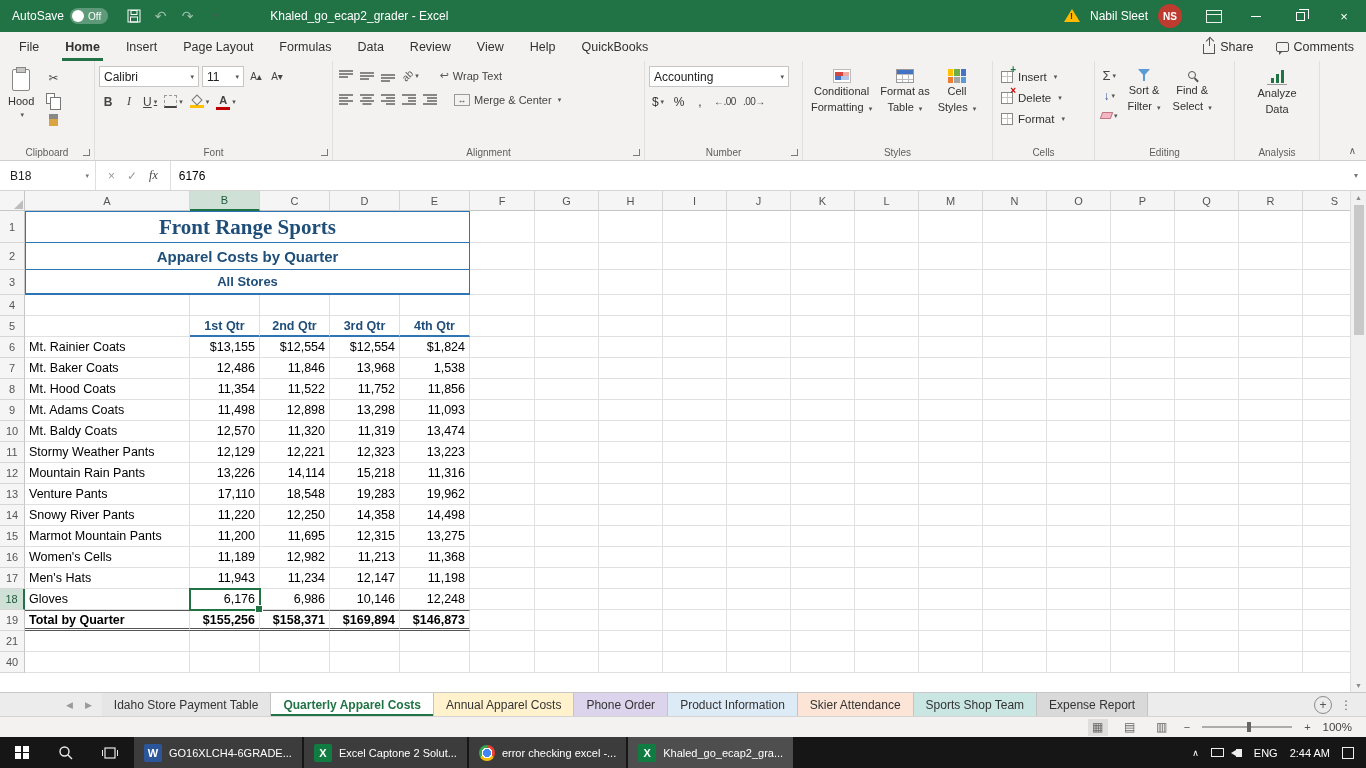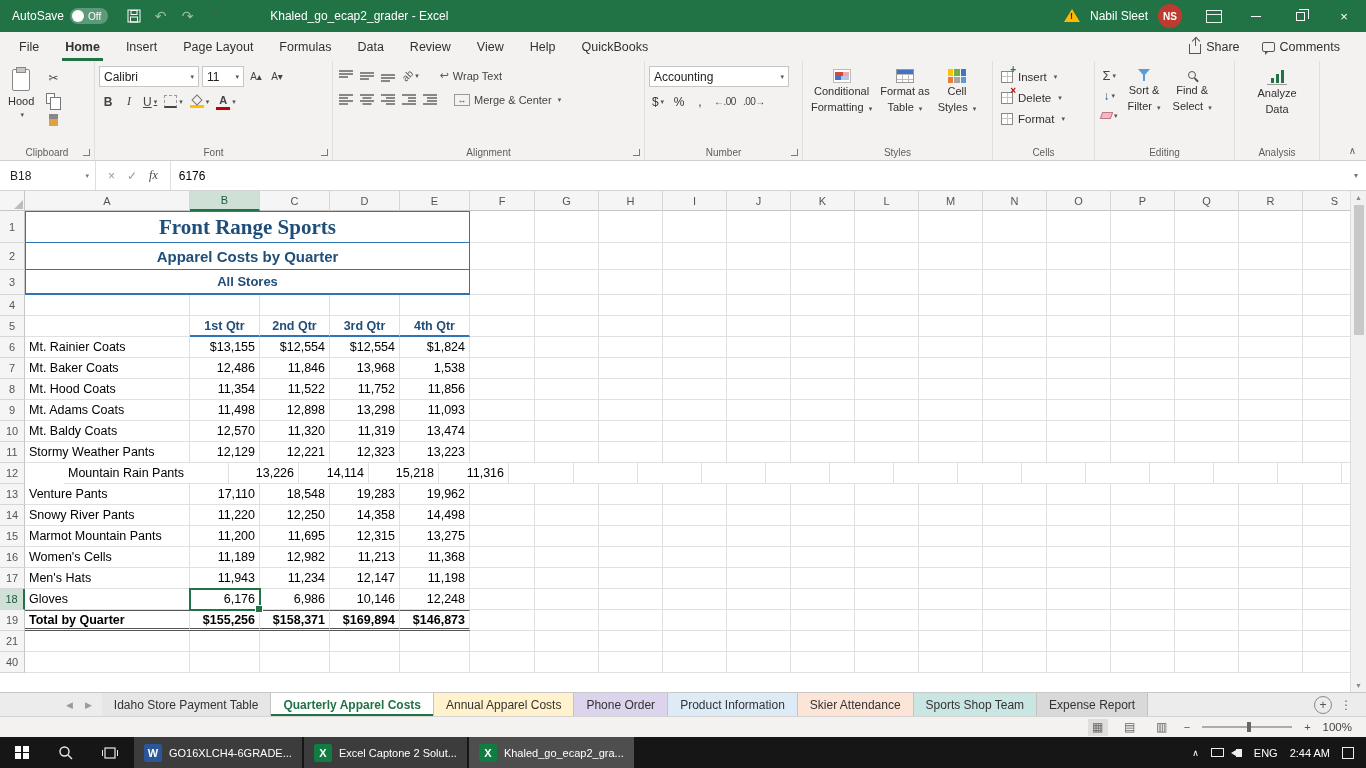--- a/index.html
+++ b/index.html
@@ -28,21 +28,21 @@
 .win-btn{width:44px;height:100%;display:flex;align-items:center;justify-content:center;font-size:13px;}
 .minbar{display:block;width:10px;border-top:1px solid #fff;}
 .restore{width:9px;height:9px;border:1px solid #fff;position:relative;}
 .restore::before{content:"";position:absolute;top:-4px;left:2px;width:9px;height:9px;border-top:1px solid #fff;border-right:1px solid #fff;}
 
 
 .menubar{position:absolute;top:32px;left:0;right:0;height:29px;background:#F3F2F1;display:flex;align-items:stretch;padding-left:6px;font-size:12.5px;color:#323130;}
 .rtab{padding:0 13px;display:flex;align-items:center;position:relative;white-space:nowrap;}
 .rtab.active{font-weight:bold;}
 .rtab.active::after{content:"";position:absolute;left:10px;right:10px;bottom:0;height:3px;background:#217346;}
-.menubar-right{margin-left:auto;display:flex;align-items:center;gap:6px;padding-right:18px;}
+.menubar-right{margin-left:auto;display:flex;align-items:center;gap:6px;padding-right:4px;}
 .mb-btn{display:flex;align-items:center;gap:5px;padding:3px 8px;}
 .shr-ico{width:12px;height:10px;border:1px solid #555;border-top:none;position:relative;margin-top:4px;}
 .shr-ico::before{content:"";position:absolute;left:4.5px;top:-6px;width:1px;height:8px;background:#555;}
 .shr-ico::after{content:"";position:absolute;left:2.5px;top:-6px;width:5px;height:5px;border-top:1px solid #555;border-left:1px solid #555;transform:rotate(45deg);}
 .cmt-ico{width:13px;height:10px;border:1px solid #555;border-radius:2px;position:relative;}
 .cmt-ico::after{content:"";position:absolute;left:2px;bottom:-4px;border-left:4px solid #555;border-bottom:4px solid transparent;}
 
 
 .ribbon{position:absolute;top:61px;left:0;right:0;height:100px;background:#F3F2F1;border-bottom:1px solid #D1CFCD;display:flex;}
 .rgroup{position:relative;height:100%;border-right:1px solid #E1DFDD;flex:0 0 auto;padding:5px 4px 16px;}
@@ -808,21 +808,21 @@
           <div class="c" style="flex: 0 0 64px;"></div>
           <div class="c" style="flex: 0 0 64px;"></div>
           <div class="c" style="flex: 0 0 64px;"></div>
           <div class="c" style="flex: 0 0 64px;"></div>
           <div class="c" style="flex: 0 0 64px;"></div>
           <div class="c" style="flex: 0 0 64px;"></div>
           <div class="c" style="flex: 0 0 64px;"></div>
         </div>
         <div class="grow" style="height: 21px;">
           <div class="rh">12</div>
-          <div class="c" style="flex: 0 0 165px; margin-left: 39px;">Mountain Rain Pants</div>
+          <div class="c" style="flex: 0 0 165px;">Mountain Rain Pants</div>
           <div class="c num" style="flex: 0 0 70px;">13,226</div>
           <div class="c num" style="flex: 0 0 70px;">14,114</div>
           <div class="c num" style="flex: 0 0 70px;">15,218</div>
           <div class="c num" style="flex: 0 0 70px;">11,316</div>
           <div class="c" style="flex: 0 0 65px;"></div>
           <div class="c" style="flex: 0 0 64px;"></div>
           <div class="c" style="flex: 0 0 64px;"></div>
           <div class="c" style="flex: 0 0 64px;"></div>
           <div class="c" style="flex: 0 0 64px;"></div>
           <div class="c" style="flex: 0 0 64px;"></div>
@@ -1101,20 +1101,24 @@
     </div>
     <div id="taskbar-apps">
         <div class="tapp">
           <span class="appicon word">W</span>
           <span>GO16XLCH4-6GRADE...</span>
         </div>
         <div class="tapp">
           <span class="appicon excel">X</span>
           <span>Excel Captone 2 Solut...</span>
         </div>
+        <div class="tapp">
+          <span class="chromeico"></span>
+          <span>error checking excel -...</span>
+        </div>
         <div class="tapp active">
           <span class="appicon excel">X</span>
           <span>Khaled_go_ecap2_gra...</span>
         </div>
       </div>
     <div class="tray">
       <span style="font-size:9px">∧</span>
       <span class="trayico-rect"></span>
       <span class="spk"></span>
       <span>ENG</span>

